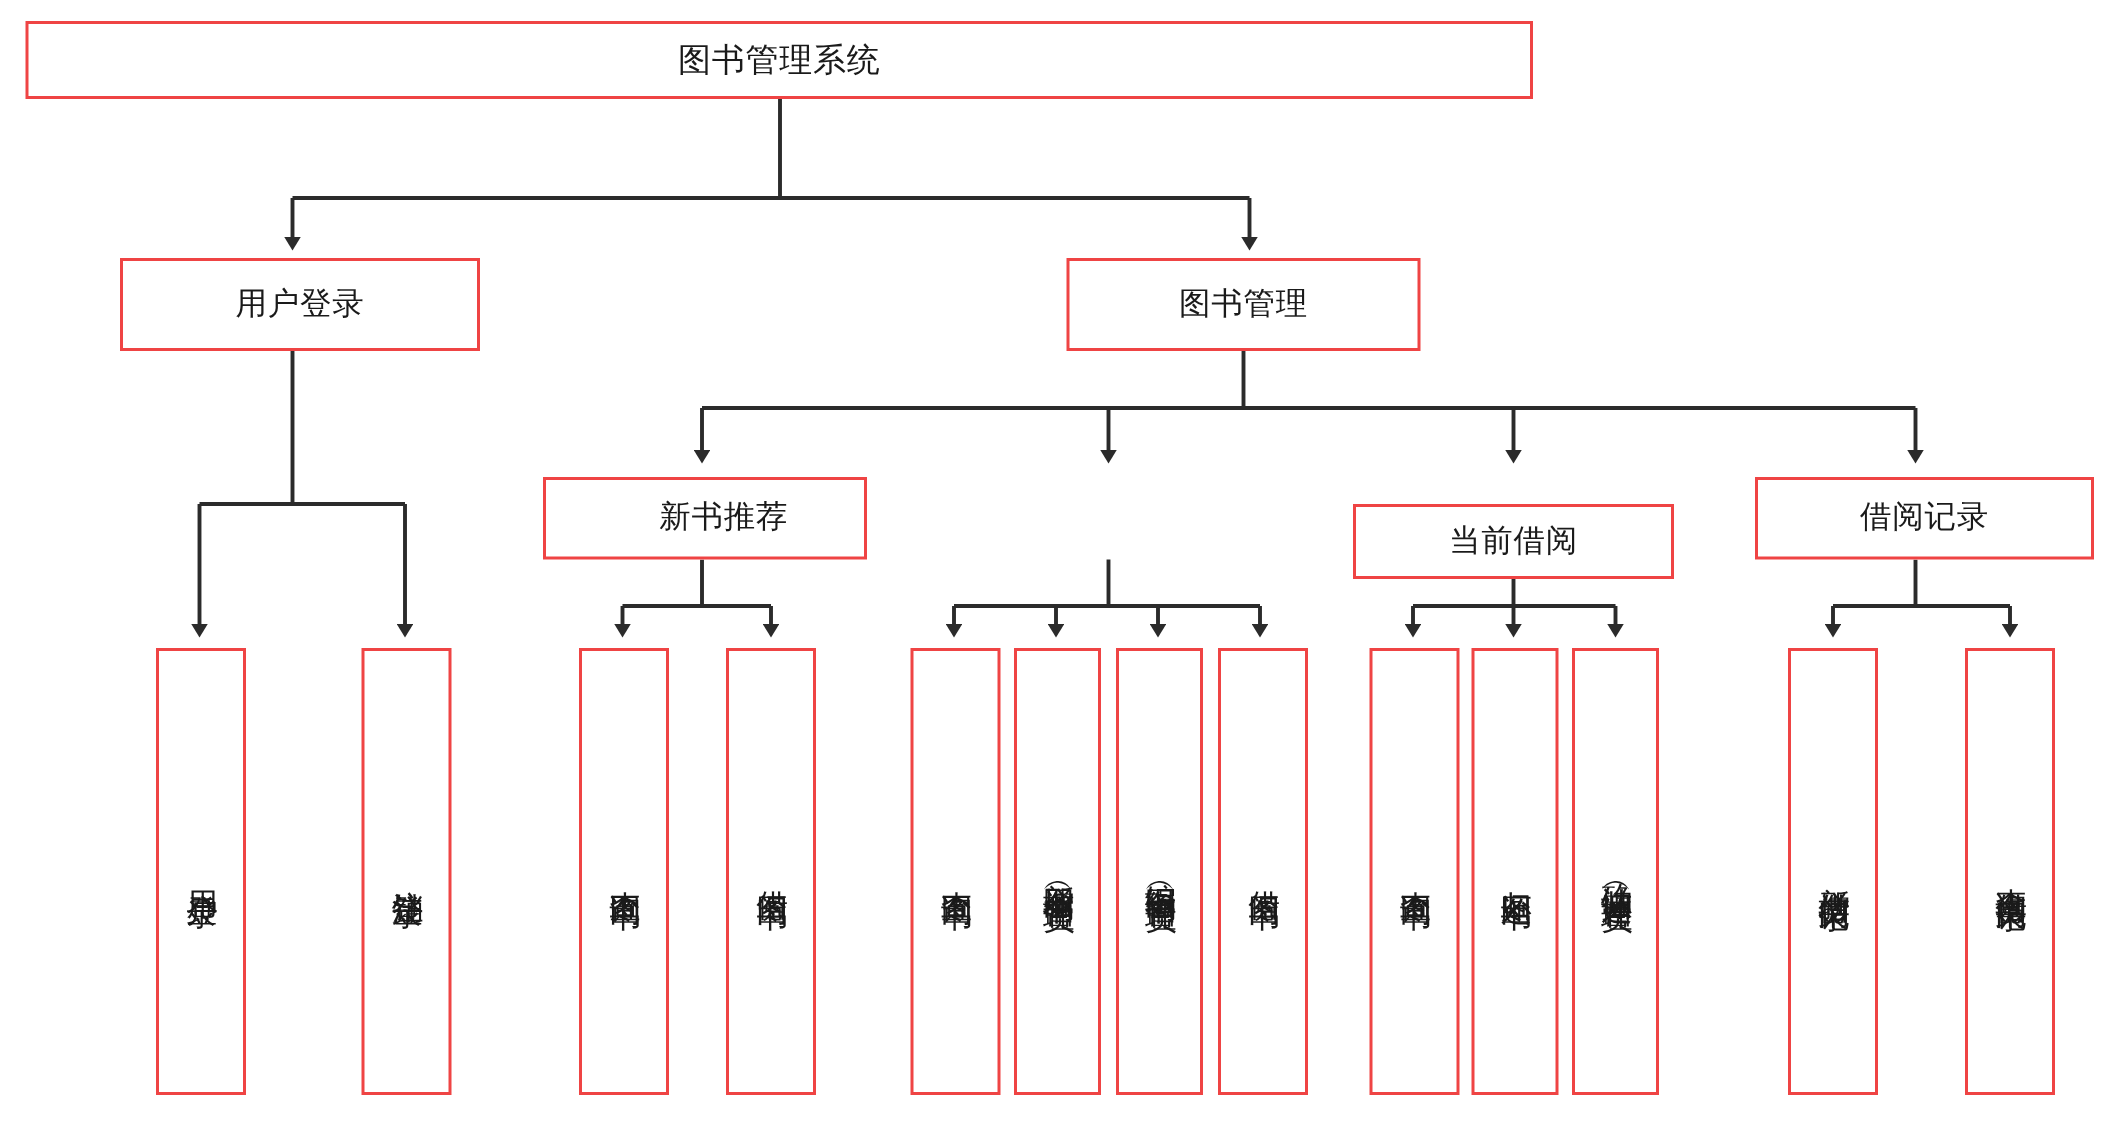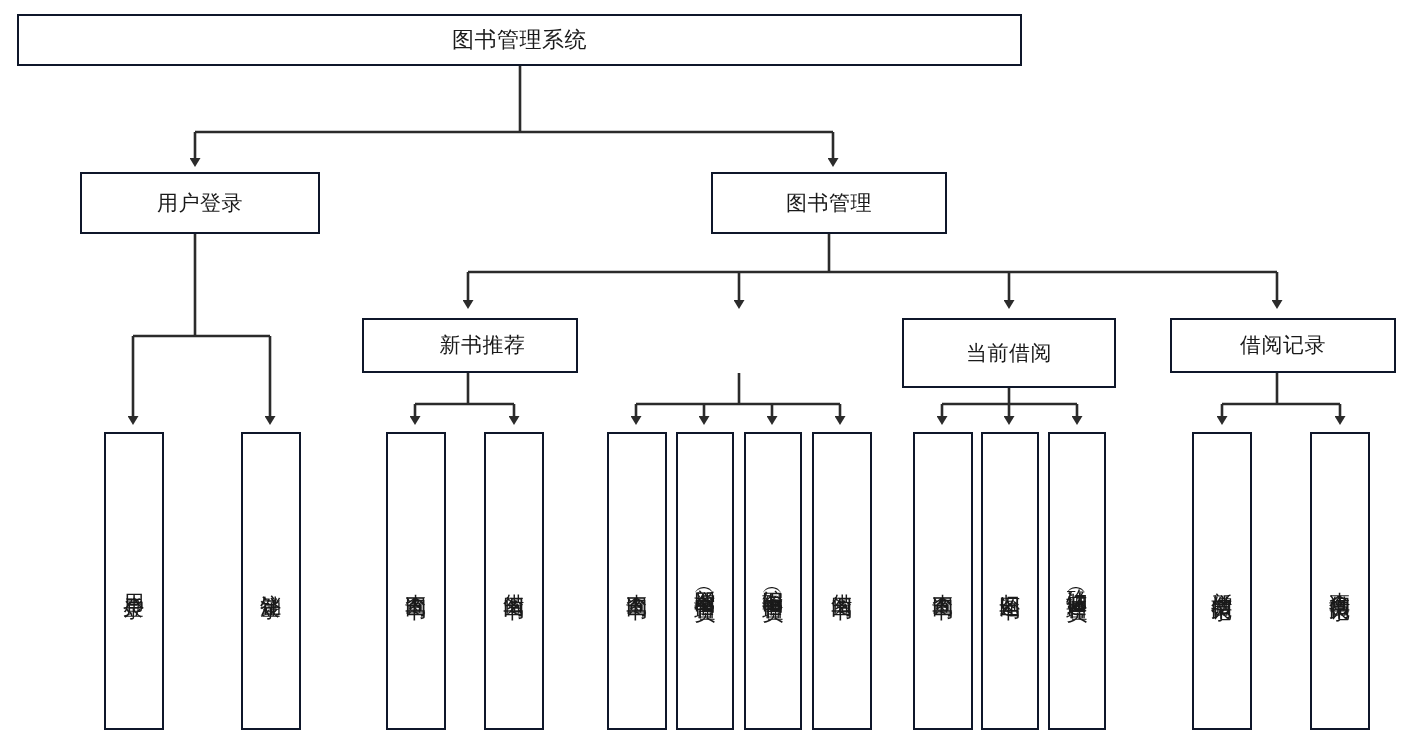--- a/index.html
+++ b/index.html
@@ -21,21 +21,21 @@
     position: absolute;
     left: 0;
     top: 0;
     width: 1405px;
     height: 747px;
     pointer-events: none;
   }
   .node {
     position: absolute;
     box-sizing: border-box;
-    border: 2px solid #0f172a;
+    border: 2px solid #ef4444;
     background: #ffffff;
     display: flex;
     align-items: center;
     justify-content: center;
     color: #1a1a1a;
   }
   .node .label {
     display: block;
     text-align: center;
     line-height: 1.28;
@@ -132,21 +132,21 @@
   <div class="node h" style="left:80px; top:172px; width:240px; height:62px;">
     <span class="label">用户登录</span>
   </div>
   <div class="node h" style="left:711px; top:172px; width:236px; height:62px;align-items:center;">
     <span class="label">图书管理</span>
   </div>
 
   <div class="node h" style="left:362px; top:318px; width:216px; height:55px;padding-left:25px;">
     <span class="label">新书推荐</span>
   </div>
-  <div class="node h" style="left:902px; top:318px; width:214px; height:70px;">
+  <div class="node h" style="left:902px; top:336px; width:214px; height:50px;">
     <span class="label">当前借阅</span>
   </div>
   <div class="node h" style="left:1170px; top:318px; width:226px; height:55px;">
     <span class="label">借阅记录</span>
   </div>
 
   <div class="node v" style="left:104px; top:432px; width:60px; height:298px;">
     <span class="label">用户登录</span>
   </div>
   <div class="node v" style="left:241px; top:432px; width:60px; height:298px;">

